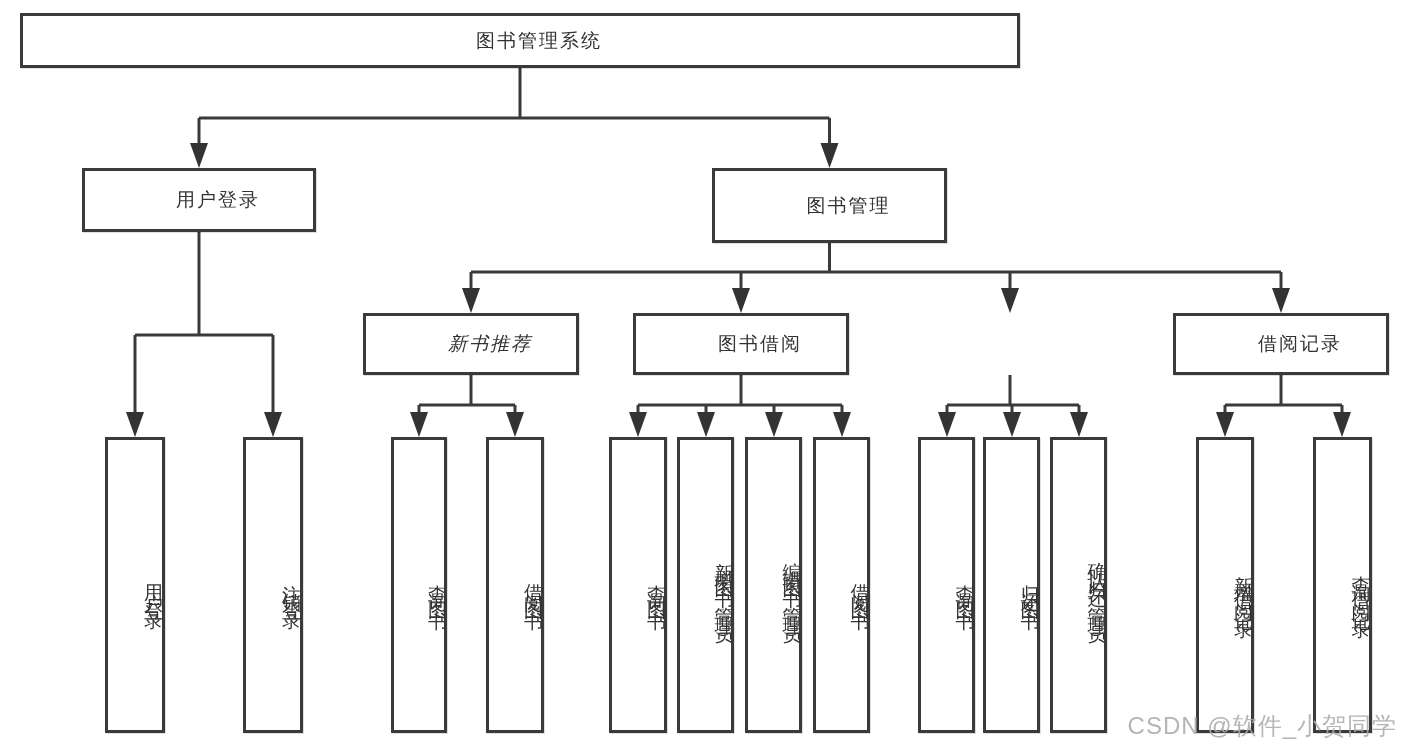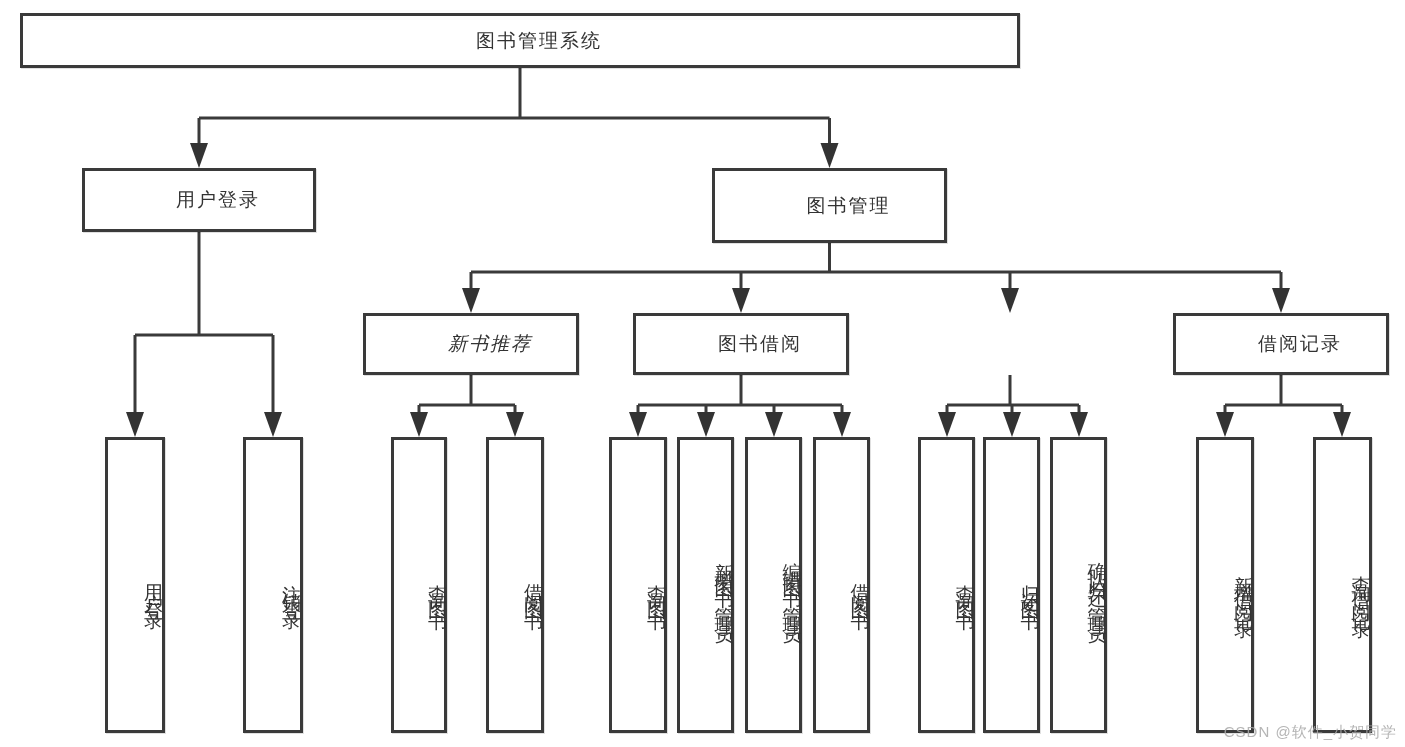--- a/index.html
+++ b/index.html
@@ -44,21 +44,21 @@
     text-orientation: upright;
     font-size: 19px;
     letter-spacing: 9px;
     line-height: 1;
     padding-top: 4px;
   }
   .watermark {
     position: absolute;
     right: 8px;
     bottom: 5px;
-    font-size: 15px;
+    font-size: 24px;
     color: rgba(171,171,171,0.88);
     letter-spacing: 1px;
     white-space: nowrap;
   }
 </style>
 </head>
 <body>
 
 <div id="canvas">
 

